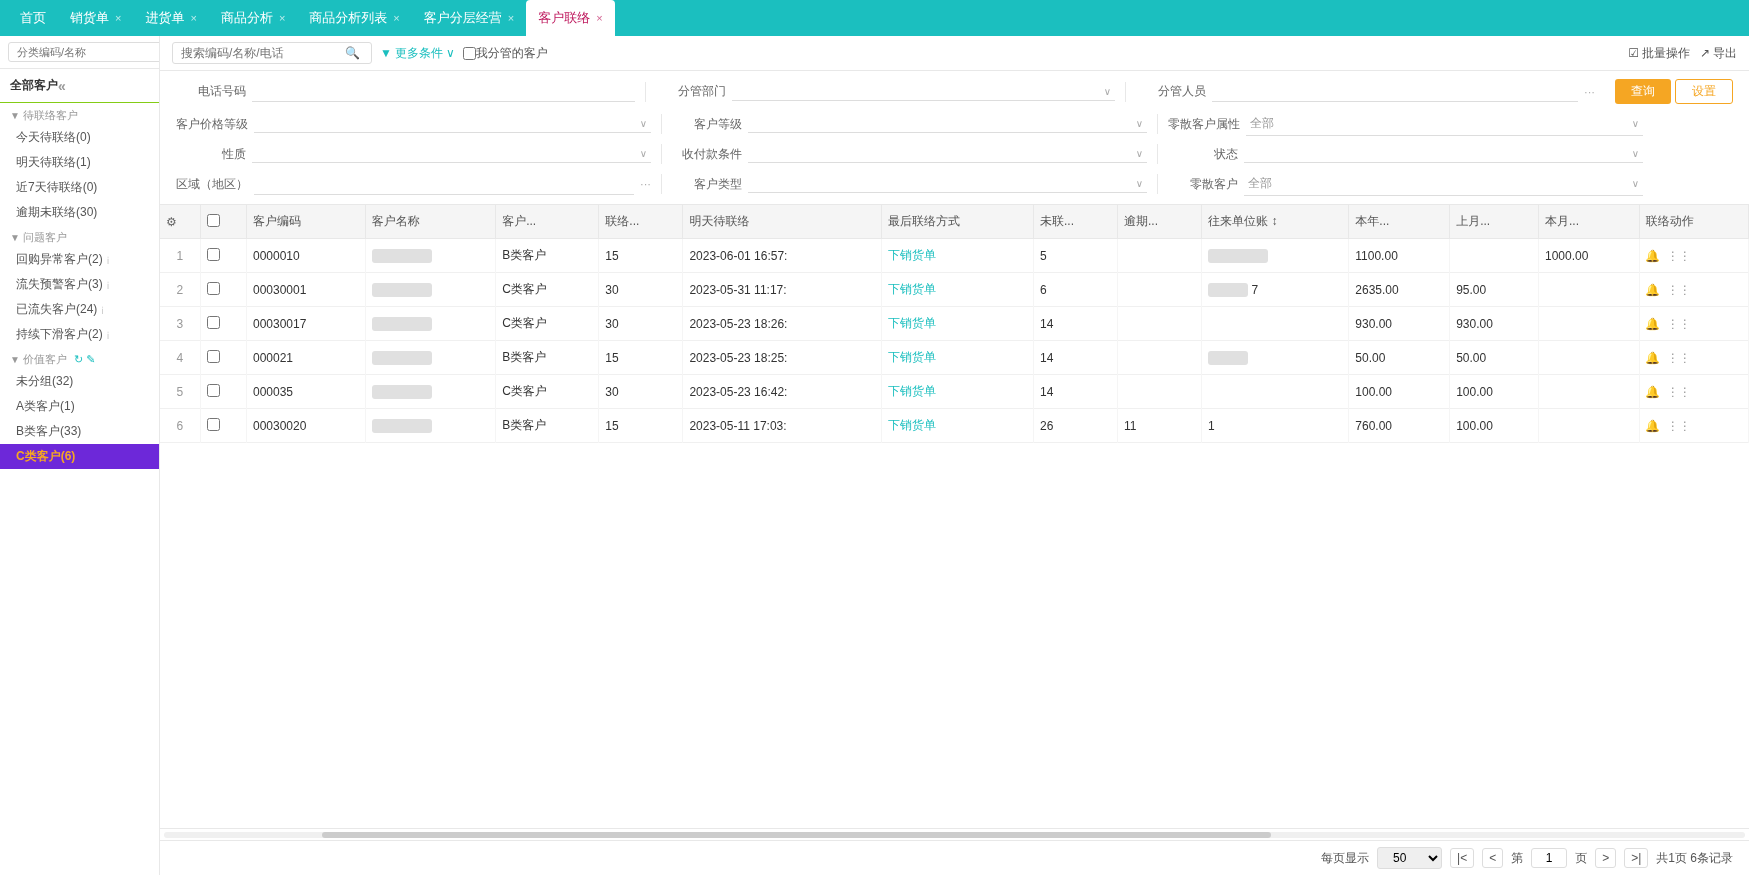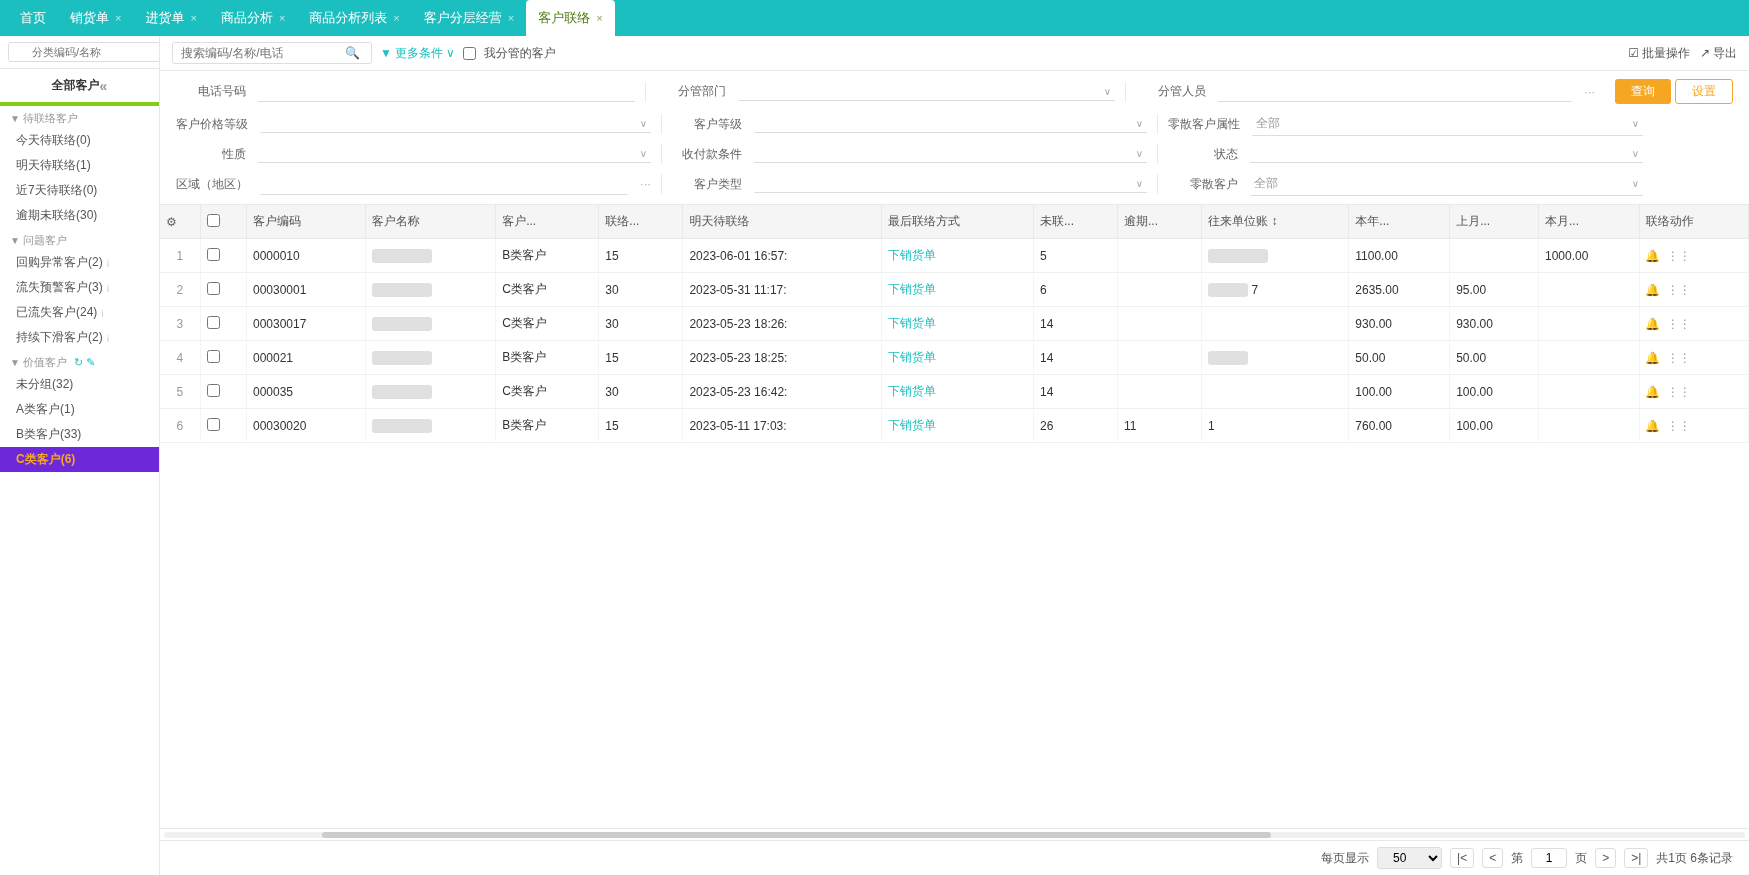--- a/index.html
+++ b/index.html
@@ -16,21 +16,21 @@
     .top-nav .nav-item {
       color: #fff;
       padding: 0 12px;
       height: 36px;
       display: flex;
       align-items: center;
       cursor: pointer;
       font-size: 13px;
       white-space: nowrap;
     }
-    .top-nav .nav-item.active { background: #fff; color: #4d7c0f; border-radius: 4px 4px 0 0; }
+    .top-nav .nav-item.active { background: #fff; color: #be185d; border-radius: 4px 4px 0 0; }
     .top-nav .nav-item .close-x {
       margin-left: 6px;
       font-size: 11px;
       opacity: 0.7;
     }
 
     
     .main-layout {
       display: flex;
       height: calc(100vh - 36px);
@@ -51,33 +51,33 @@
       display: flex;
       align-items: center;
       padding: 6px 8px;
       border-bottom: 1px solid #e8e8e8;
       gap: 4px;
     }
     .sidebar-search input {
       flex: 1;
       border: 1px solid #ddd;
       border-radius: 3px;
-      padding: 3px 23px;
+      padding: 3px 8px;
       font-size: 11px;
       outline: none;
       color: #999;
     }
     .sidebar-all-customers {
       display: flex;
       align-items: center;
-      justify-content: center;
+      justify-content: flex-start;
       padding: 8px 10px;
       font-weight: bold;
       font-size: 12px;
-      border-bottom: 4px solid #84cc16;
+      border-bottom: 1px solid #84cc16;
     }
     .sidebar-all-customers .collapse-btn {
       color: #999;
       cursor: pointer;
       font-size: 14px;
     }
     .sidebar-section-title {
       color: #999;
       padding: 5px 10px 2px;
       font-size: 11px;
@@ -136,21 +136,21 @@
       display: flex;
       align-items: center;
       gap: 3px;
       color: #1bbfbf;
       cursor: pointer;
       font-size: 12px;
     }
     .my-customers {
       display: flex;
       align-items: center;
-      gap: 8px;
+      gap: 0;
       cursor: pointer;
       font-size: 12px;
       color: #555;
     }
     .my-customers input[type=checkbox] { cursor: pointer; }
     .filter-bar-right {
       margin-left: auto;
       display: flex;
       align-items: center;
       gap: 10px;
@@ -174,21 +174,21 @@
       display: flex;
       align-items: center;
       margin-bottom: 8px;
       gap: 10px;
     }
     .filter-row:last-child { margin-bottom: 0; align-items: center; }
     .filter-field {
       display: flex;
       align-items: center;
       flex: 1;
-      gap: 12px;
+      gap: 6px;
       min-width: 0;
     }
     .filter-label {
       color: #666;
       white-space: nowrap;
       font-size: 12px;
       min-width: 70px;
       text-align: right;
     }
     .filter-input-box {

